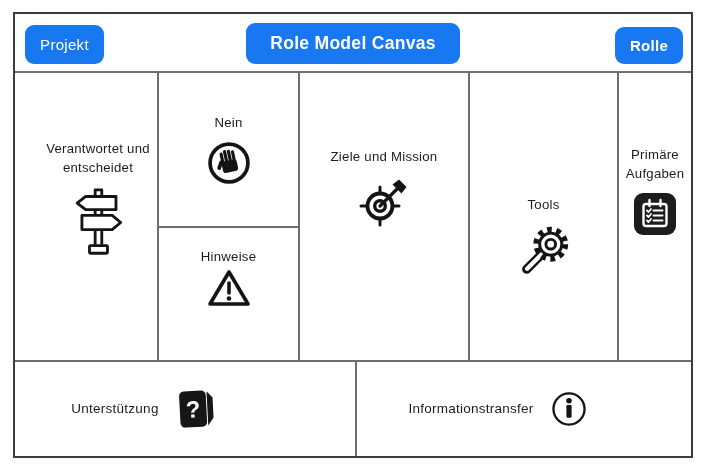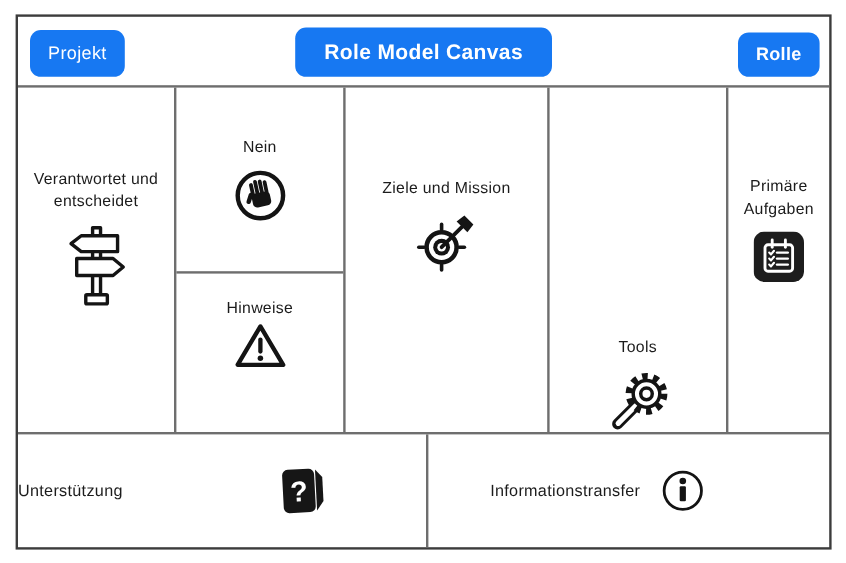--- a/index.html
+++ b/index.html
@@ -49,21 +49,21 @@
     left: 50%; top: 9px;
     transform: translateX(-50%);
     width: 214px; height: 41px;
     font-weight: bold; font-size: 17.5px;
   }
 
   
   .main { flex: 1; display: flex; min-height: 0; }
   .col { box-sizing: border-box; }
   .col.sep { border-right: 2px solid #6e6e6e; }
-  .c1 { width: 132px; flex: none; }
+  .c1 { width: 120px; flex: none; margin-left: 24px; }
   .c2 { width: 141px; flex: none; display: flex; flex-direction: column; }
   .c3 { width: 170px; flex: none; }
   .c4 { width: 149px; flex: none; }
   .c5 { flex: 1; }
 
   .c2-top { height: 155px; flex: none; border-bottom: 2px solid #6e6e6e; box-sizing: border-box; }
   .c2-bottom { flex: 1; }
 
   .cell {
     display: flex;
@@ -78,21 +78,21 @@
   }
   .label {
     font-size: 13.2px;
     line-height: 1.4;
     color: #1c1c1c;
     letter-spacing: 0.25px;
   }
   .c1 .cell { padding-bottom: 36px; }
   .c1 .label { max-width: 112px; }
   .c3 .cell { padding-bottom: 58px; }
-  .c4 .cell { padding-top: 39px; justify-content: flex-end; }
+  .c4 .cell { padding-top: 39px; }
   .c5 .cell { padding-bottom: 52px; }
   .c2-bottom .cell { padding-bottom: 32px; gap: 1px; }
   .c2-top .cell { gap: 8px; }
 
   
   .bottom {
     height: 96px;
     flex: none;
     border-top: 2px solid #6e6e6e;
     box-sizing: border-box;
@@ -101,21 +101,21 @@
   .b-left  { width: 342px; flex: none; border-right: 2px solid #6e6e6e; box-sizing: border-box; }
   .b-right { flex: 1; }
   .cell-row {
     height: 100%;
     display: flex;
     flex-direction: row;
     align-items: center;
     justify-content: center;
     gap: 16px;
   }
-  .b-left  .cell-row { padding-right: 84px; justify-content: space-between; }
+  .b-left  .cell-row { padding-right: 84px; }
   .b-right .cell-row { padding-right: 52px; }
   .cell-row .label { font-size: 13.5px; }
 
   .icon { display: inline-flex; line-height: 0; }
 </style>
 </head>
 <body>
 
 <div class="stage">
   <div class="frame">

